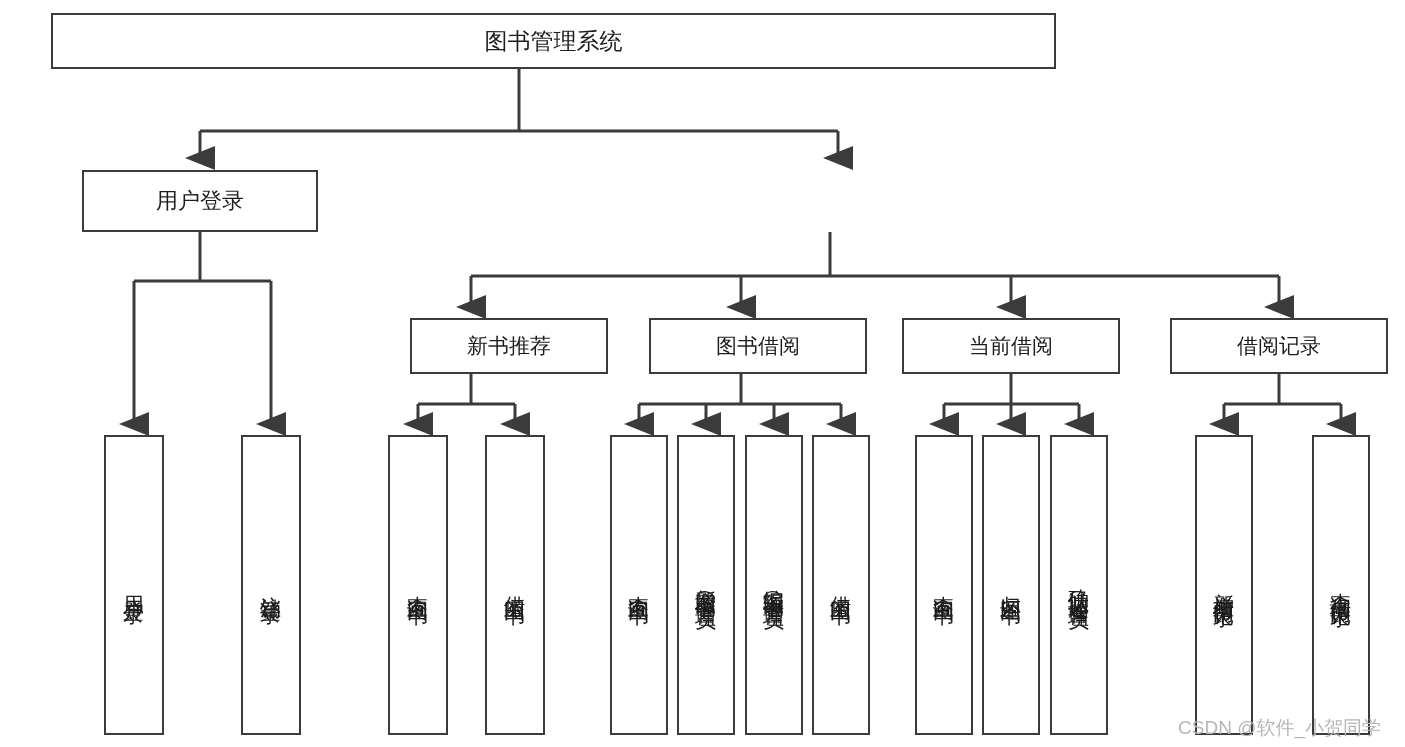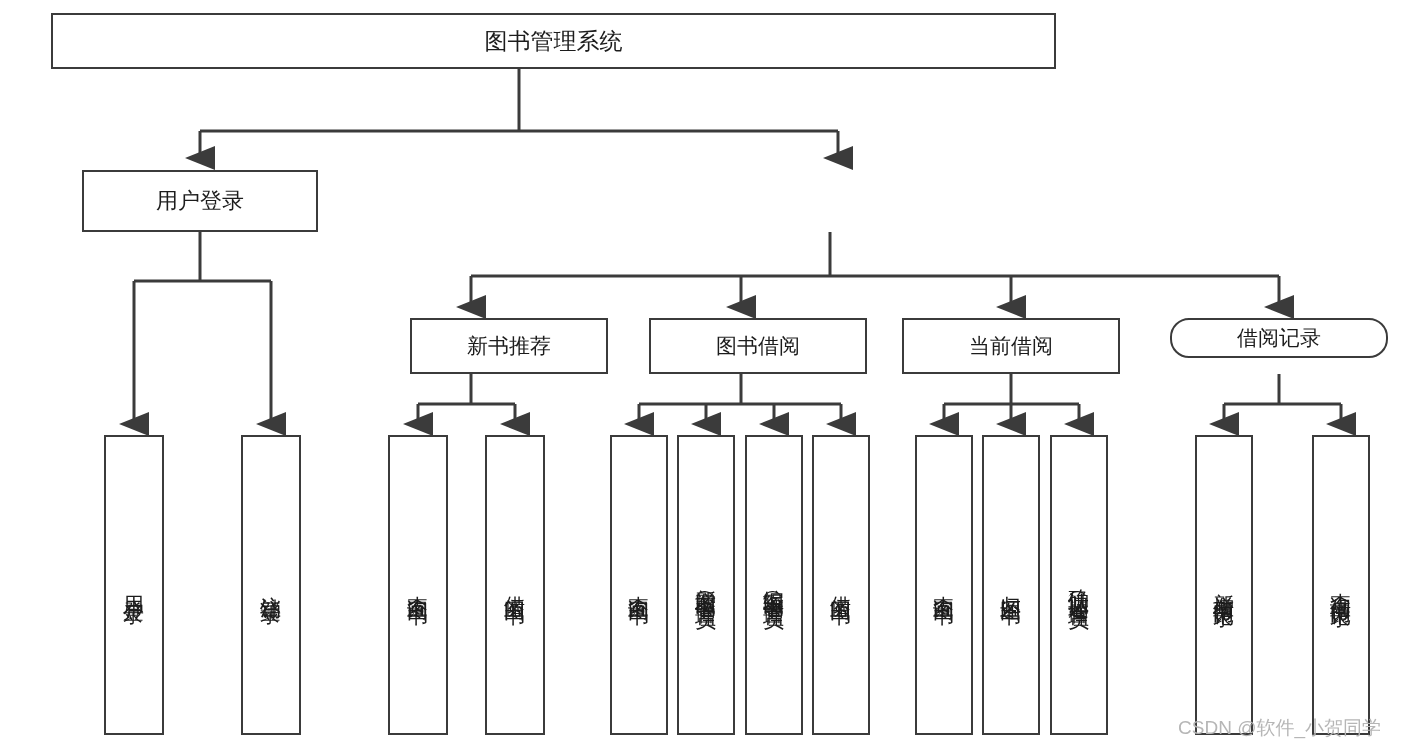--- a/index.html
+++ b/index.html
@@ -131,21 +131,21 @@
 
   <div class="node lvl3" id="n-l3-0" style="left: 362px; top: 318px; width: 198px; height: 56px; margin-left: 48px;">
     <span class="label">新书推荐</span>
   </div>
   <div class="node lvl3" id="n-l3-1" style="left: 632px; top: 318px; width: 218px; height: 56px; margin-left: 17px;">
     <span class="label">图书借阅</span>
   </div>
   <div class="node lvl3" id="n-l3-2" style="left: 902px; top: 318px; width: 218px; height: 56px;">
     <span class="label">当前借阅</span>
   </div>
-  <div class="node lvl3" id="n-l3-3" style="left: 1170px; top: 318px; width: 218px; height: 40px; border-radius: 19px;">
+  <div class="node lvl3" id="n-l3-3" style="left: 1170px; top: 318px; width: 218px; height: 56px;">
     <span class="label">借阅记录</span>
   </div>
 
   <div class="node leaf" id="n-lf-0" style="left: 104px; top: 435px; width: 60px; height: 300px;">
     <span class="label">用户登录</span>
   </div>
   <div class="node leaf" id="n-lf-1" style="left: 241px; top: 435px; width: 60px; height: 300px;">
     <span class="label">注销登录</span>
   </div>
   <div class="node leaf" id="n-lf-2" style="left: 388px; top: 435px; width: 60px; height: 300px;">

